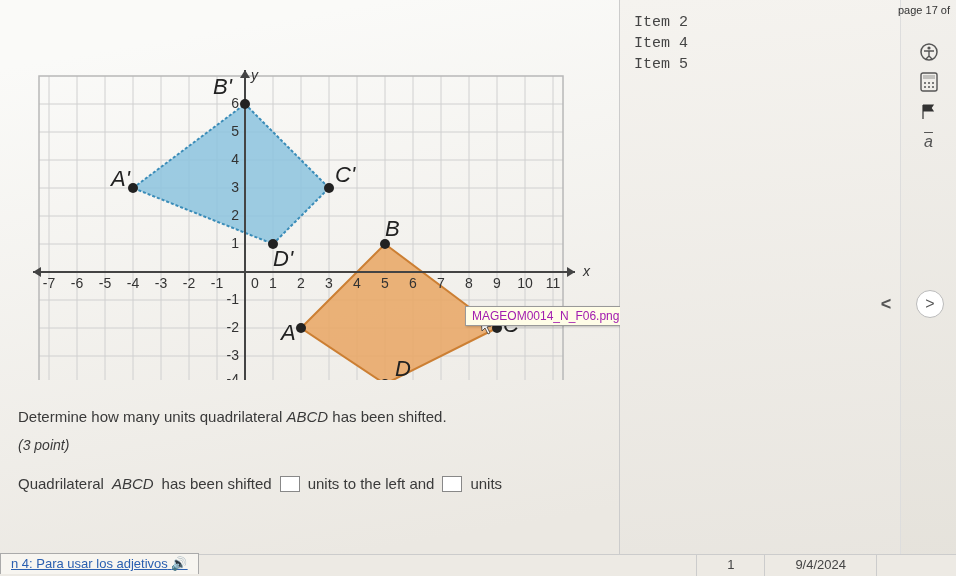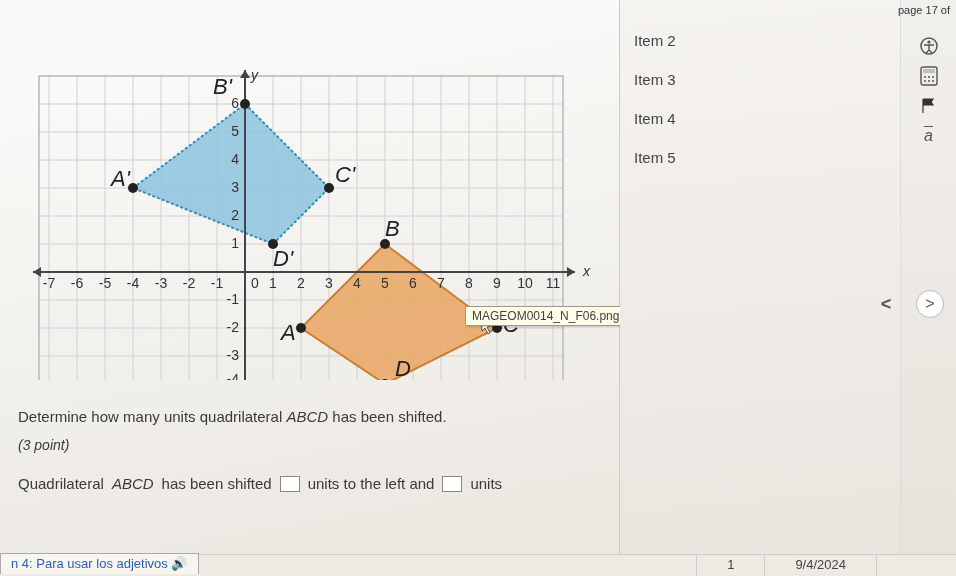--- a/index.html
+++ b/index.html
@@ -48,32 +48,32 @@
     .sidebar {
       position: absolute;
       left: 620px;
       top: 0;
       width: 280px;
       height: 576px;
       background: linear-gradient(175deg, #f5f3ef, #e8e5df);
       padding: 10px 14px;
       font-size: 15px;
     }
-    .sidebar .item { margin: 22px 0; color: #444; cursor: pointer; }
+    .sidebar .item { margin: 4px 0; color: #444; cursor: pointer; font-family: Liberation Mono, monospace; }
     .rightbar {
       position: absolute;
       right: 0; top: 0;
       width: 56px;
       height: 576px;
       background: linear-gradient(#f2f0ec,#e5e2db);
       border-left: 1px solid #ddd;
       display: flex;
       flex-direction: column;
       align-items: center;
-      padding-top: 10px;
+      padding-top: 16px;
     }
     .rightbar .page-label { font-size: 11px; white-space: nowrap; position:absolute; top:4px; right:6px; }
     .rightbar .tool {
       width: 24px; height: 24px;
       display:flex; align-items:center; justify-content:center;
       font-size: 16px;
       color: #555;
       cursor:pointer;
       margin-top: 6px;
     }
@@ -89,37 +89,38 @@
       cursor:pointer;
     }
     .nav-arrow.right { right: 12px; }
     .nav-arrow.left  { right: 56px;  border:none; background:none; font-size:18px; font-weight:bold;}
     .tooltip-box {
       position: absolute;
       background: #fffde7;
       border: 1px solid #999;
       font-size: 12px;
       padding: 2px 6px;
-      color: #404040;
+      color: #a21caf;
       box-shadow: 1px 1px 2px rgba(0,0,0,0.2);
     }
     .footer {
       position: absolute;
       left: 0; bottom: 0;
       width: 956px; height: 22px;
       border-top: 1px solid #ccc;
       display:flex;
       font-size: 13px;
       background: #edeae4;
     }
     .footer .tab {
       border: 1px solid #aaa;
       border-bottom: none;
       padding: 2px 10px;
       color: #2a5fb0;
+      text-decoration: underline;
       background: #f7f5f0;
       position:relative;
       top:-2px;
     }
     .footer .spacer { flex:1; }
     .footer .cell { padding: 2px 30px; border-left: 1px solid #ccc; color:#444;}
     svg text { font-family: Arial, sans-serif; }
     .axis-label { font-size: 14px; fill:#333; font-style: italic;}
     .tick-label { font-size: 14px; fill:#333; }
     .point-label { font-size: 22px; font-style: italic; fill:#222; font-family: 'Times New Roman', serif;}
@@ -259,21 +260,20 @@
       <span class="blank"></span>
       <span> units to the left and </span>
       <span class="blank"></span>
       <span> units</span>
     </div>
   </div>
 </div>
 
 <div class="sidebar">
   <div class="item">Item 2</div>
-  <div class="item">Item 3</div>
   <div class="item">Item 4</div>
   <div class="item">Item 5</div>
 </div>
 
 <div class="rightbar">
   <div class="page-label">page 17 of </div>
   <div style="height:18px"></div>
   <div class="tool">
     <svg width="20" height="20" viewBox="0 0 20 20">
         <circle cx="10" cy="10" r="8" fill="none" stroke="#555" stroke-width="1.5"></circle>

